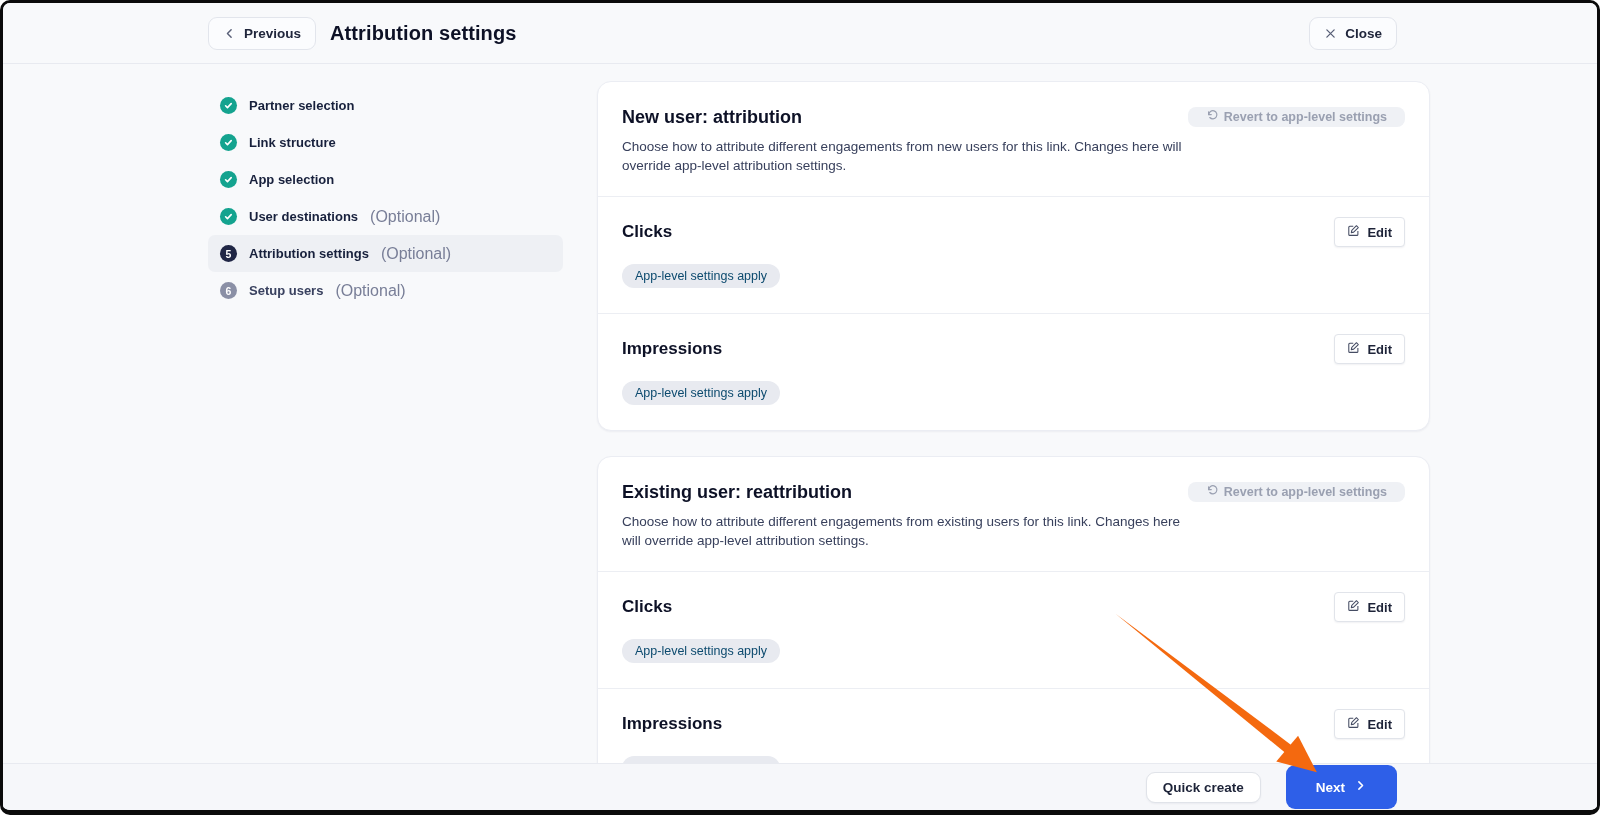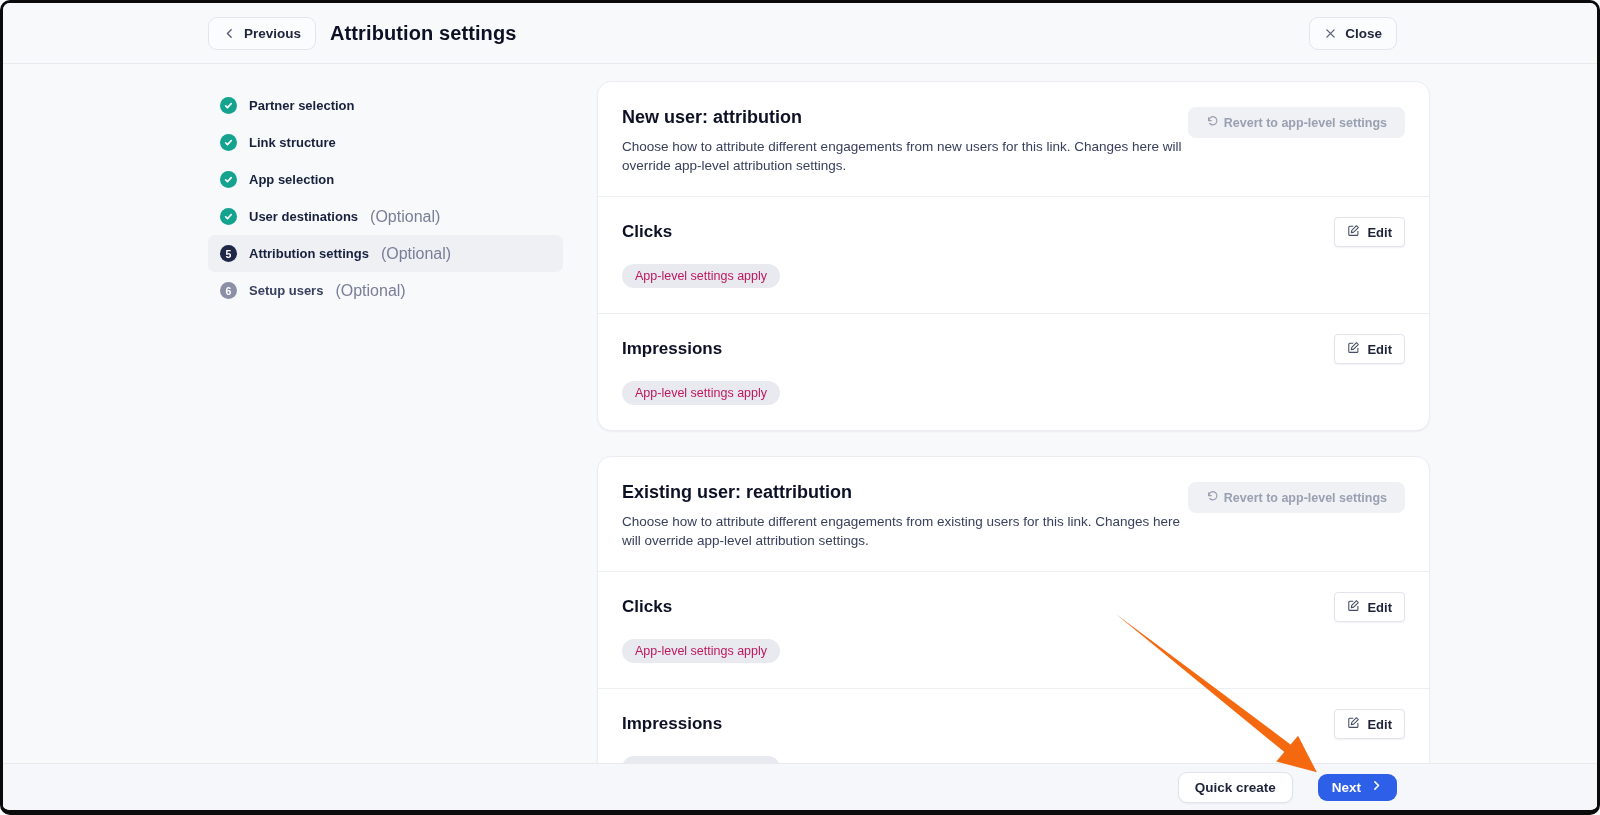--- a/index.html
+++ b/index.html
@@ -48,51 +48,51 @@
   .card{
     background:#fff;border:1px solid #ebedf3;border-radius:14px;
     box-shadow:0 1px 2px rgba(20,25,50,.05);
   }
   .card + .card{margin-top:25px;}
   .card-header{display:flex;justify-content:space-between;align-items:flex-start;padding:25px 24px 21px;}
   .card-title{margin:0 0 9px;font-size:18px;font-weight:800;color:#0d1126;}
   .card-desc{margin:0;font-size:13.5px;line-height:19px;color:#38405c;max-width:585px;}
   .btn-revert{
     display:inline-flex;align-items:center;gap:5px;flex:none;
-    background:#eff1f5;border:none;border-radius:8px;height:31px;padding:0 18px;
+    background:#eff1f5;border:none;border-radius:8px;height:20px;padding:0 18px;
     font-size:12.5px;font-weight:700;color:#9aa0b1;cursor:default;font-family:inherit;
   }
   .card-section{border-top:1px solid #eceef3;padding:20px 24px 25px;}
   .section-row{display:flex;justify-content:space-between;align-items:center;}
   .section-title{margin:0;font-size:17px;font-weight:800;color:#0d1126;}
   .btn-edit{
     display:inline-flex;align-items:center;gap:7px;
     background:#fff;border:1px solid #e1e4ea;border-radius:4px;height:30px;padding:0 12px;
     font-size:13px;font-weight:700;color:#1d2338;cursor:pointer;
     box-shadow:0 1px 2px rgba(20,25,50,.06);font-family:inherit;
   }
   .badge{
-    display:inline-block;margin-top:17px;background:#e8eaf0;color:#be185d;
+    display:inline-block;margin-top:17px;background:#e8eaf0;color:#0c4a6e;
     font-size:12.5px;font-weight:500;padding:5px 13px;border-radius:999px;
   }
   
   .footer{
     position:absolute;left:0;right:0;bottom:0;height:47px;
     background:#f6f7fa;border-top:1px solid #e8eaf0;
     display:flex;align-items:center;justify-content:flex-end;gap:25px;
     padding-right:200px;
   }
   .btn-secondary{
     display:inline-flex;align-items:center;background:#fff;border:1px solid #e0e3e9;
     border-radius:9px;height:31px;padding:0 16px;font-size:13.5px;font-weight:700;
     color:#1d2338;cursor:pointer;box-shadow:0 1px 2px rgba(20,25,50,.05);font-family:inherit;
   }
   .btn-primary{
     display:inline-flex;align-items:center;gap:9px;
-    background:var(--accent_blue,#2e5fe8);border:none;border-radius:9px;height:27px;padding:0 14px;
+    background:var(--accent_blue,#2e5fe8);border:none;border-radius:9px;height:44px;padding:0 30px;
     font-size:13.5px;font-weight:700;color:#fff;cursor:pointer;font-family:inherit;
   }
   
   .arrow-overlay{position:absolute;inset:0;width:100%;height:100%;pointer-events:none;z-index:50;}
 </style>
 </head>
 <body>
 
 <div class="frame">
 

